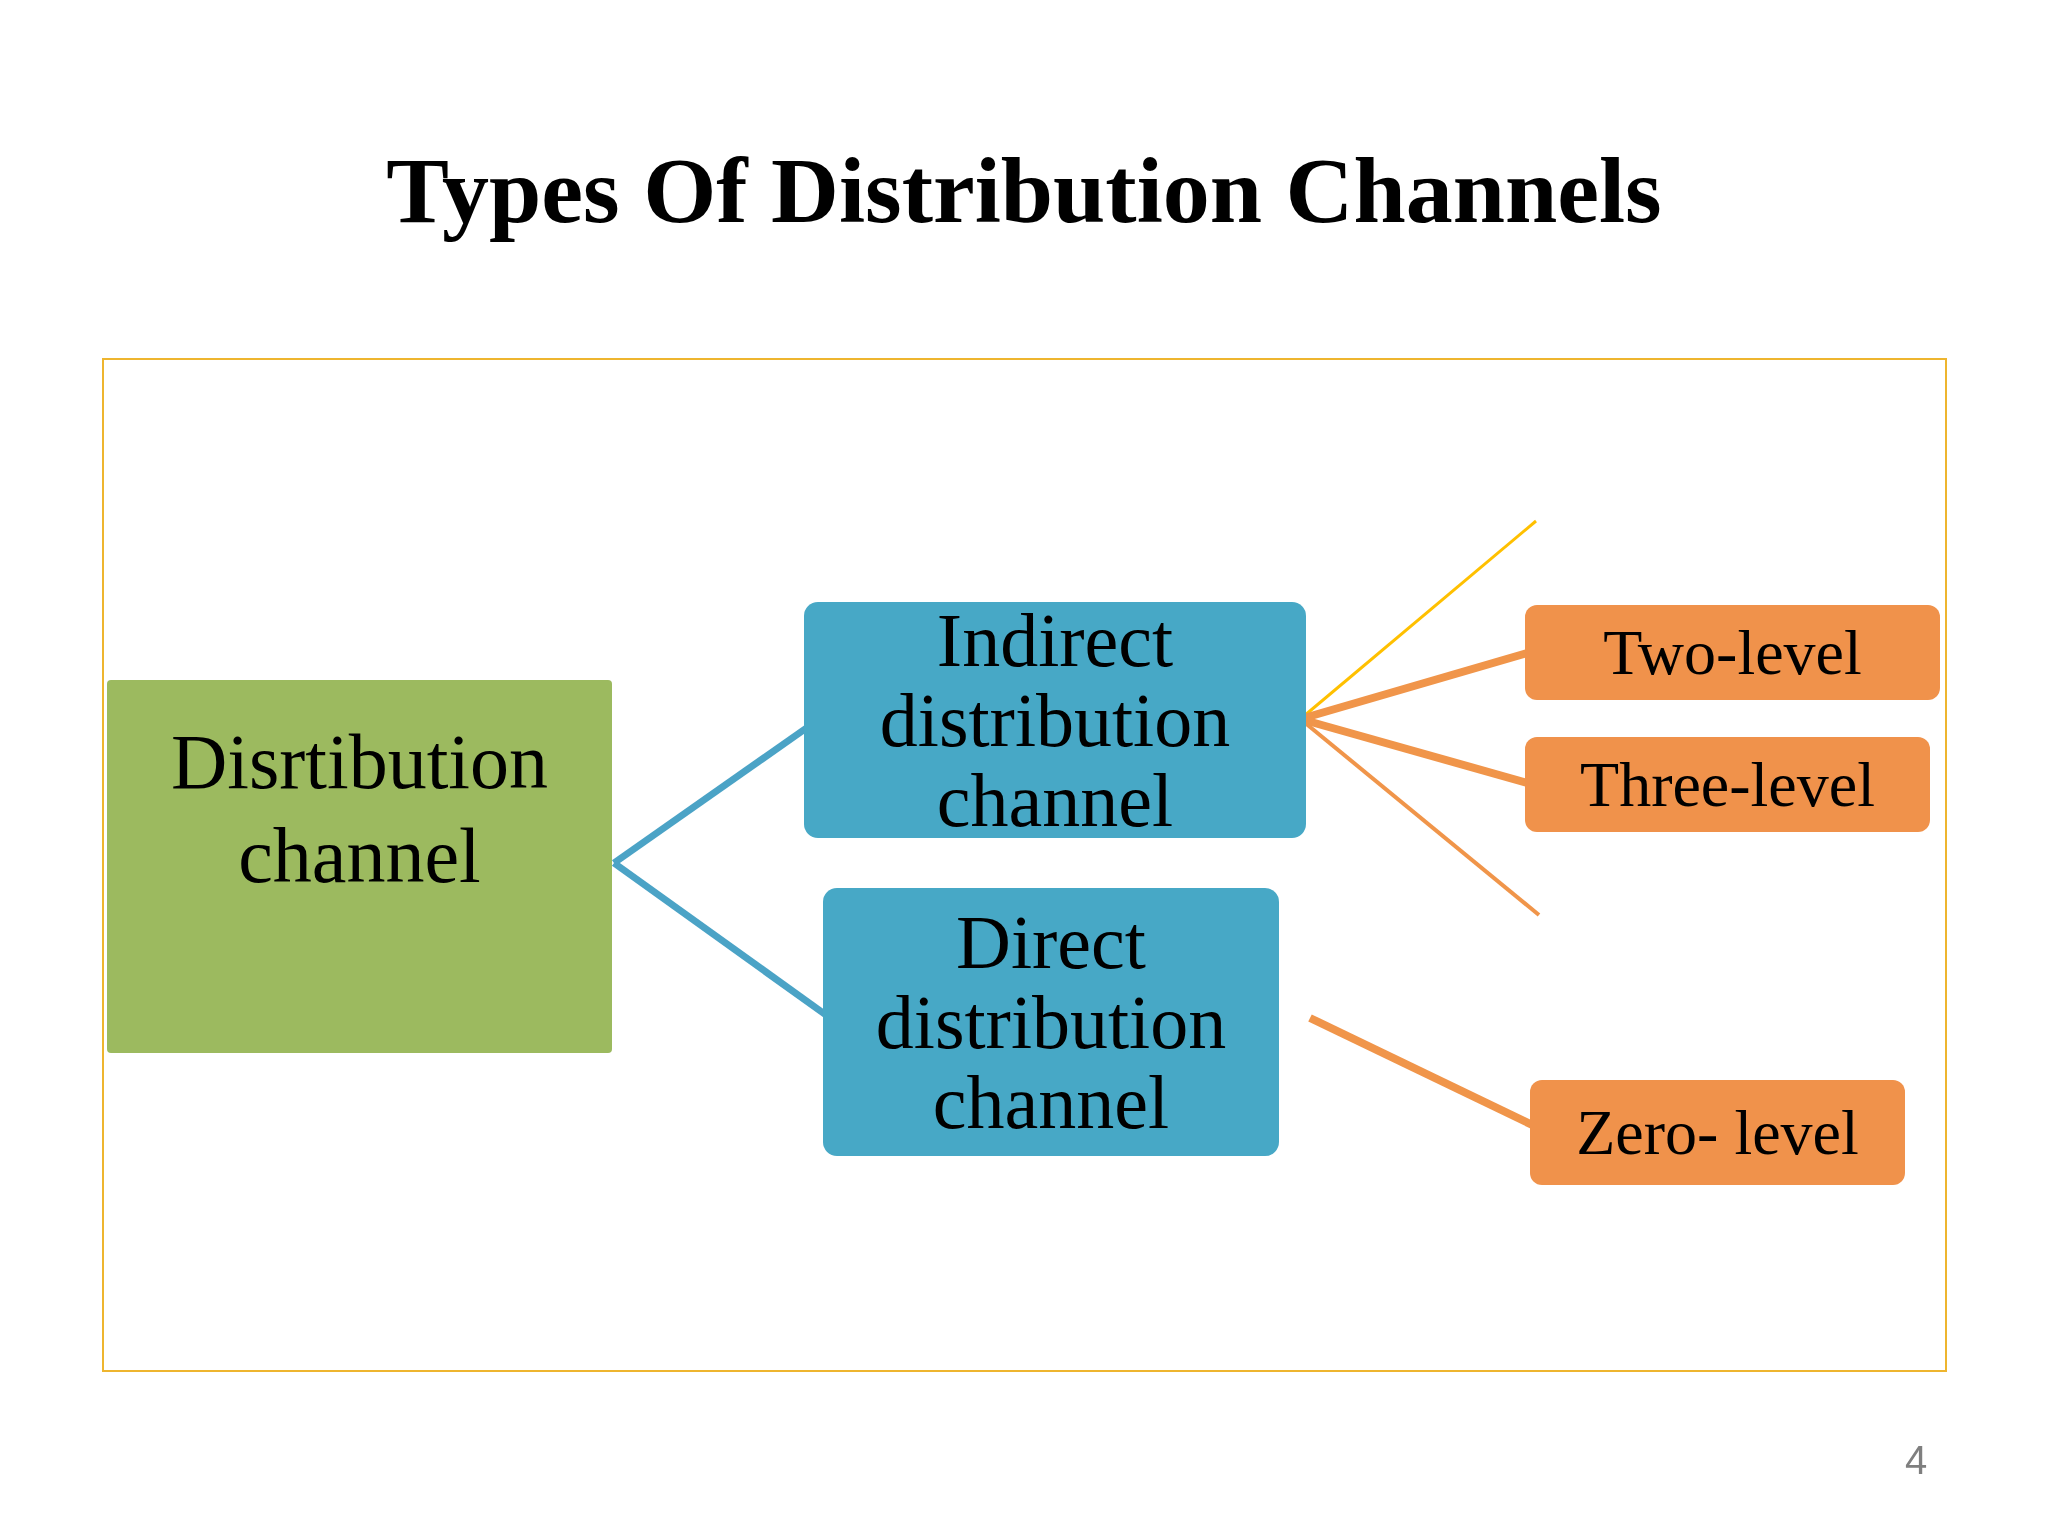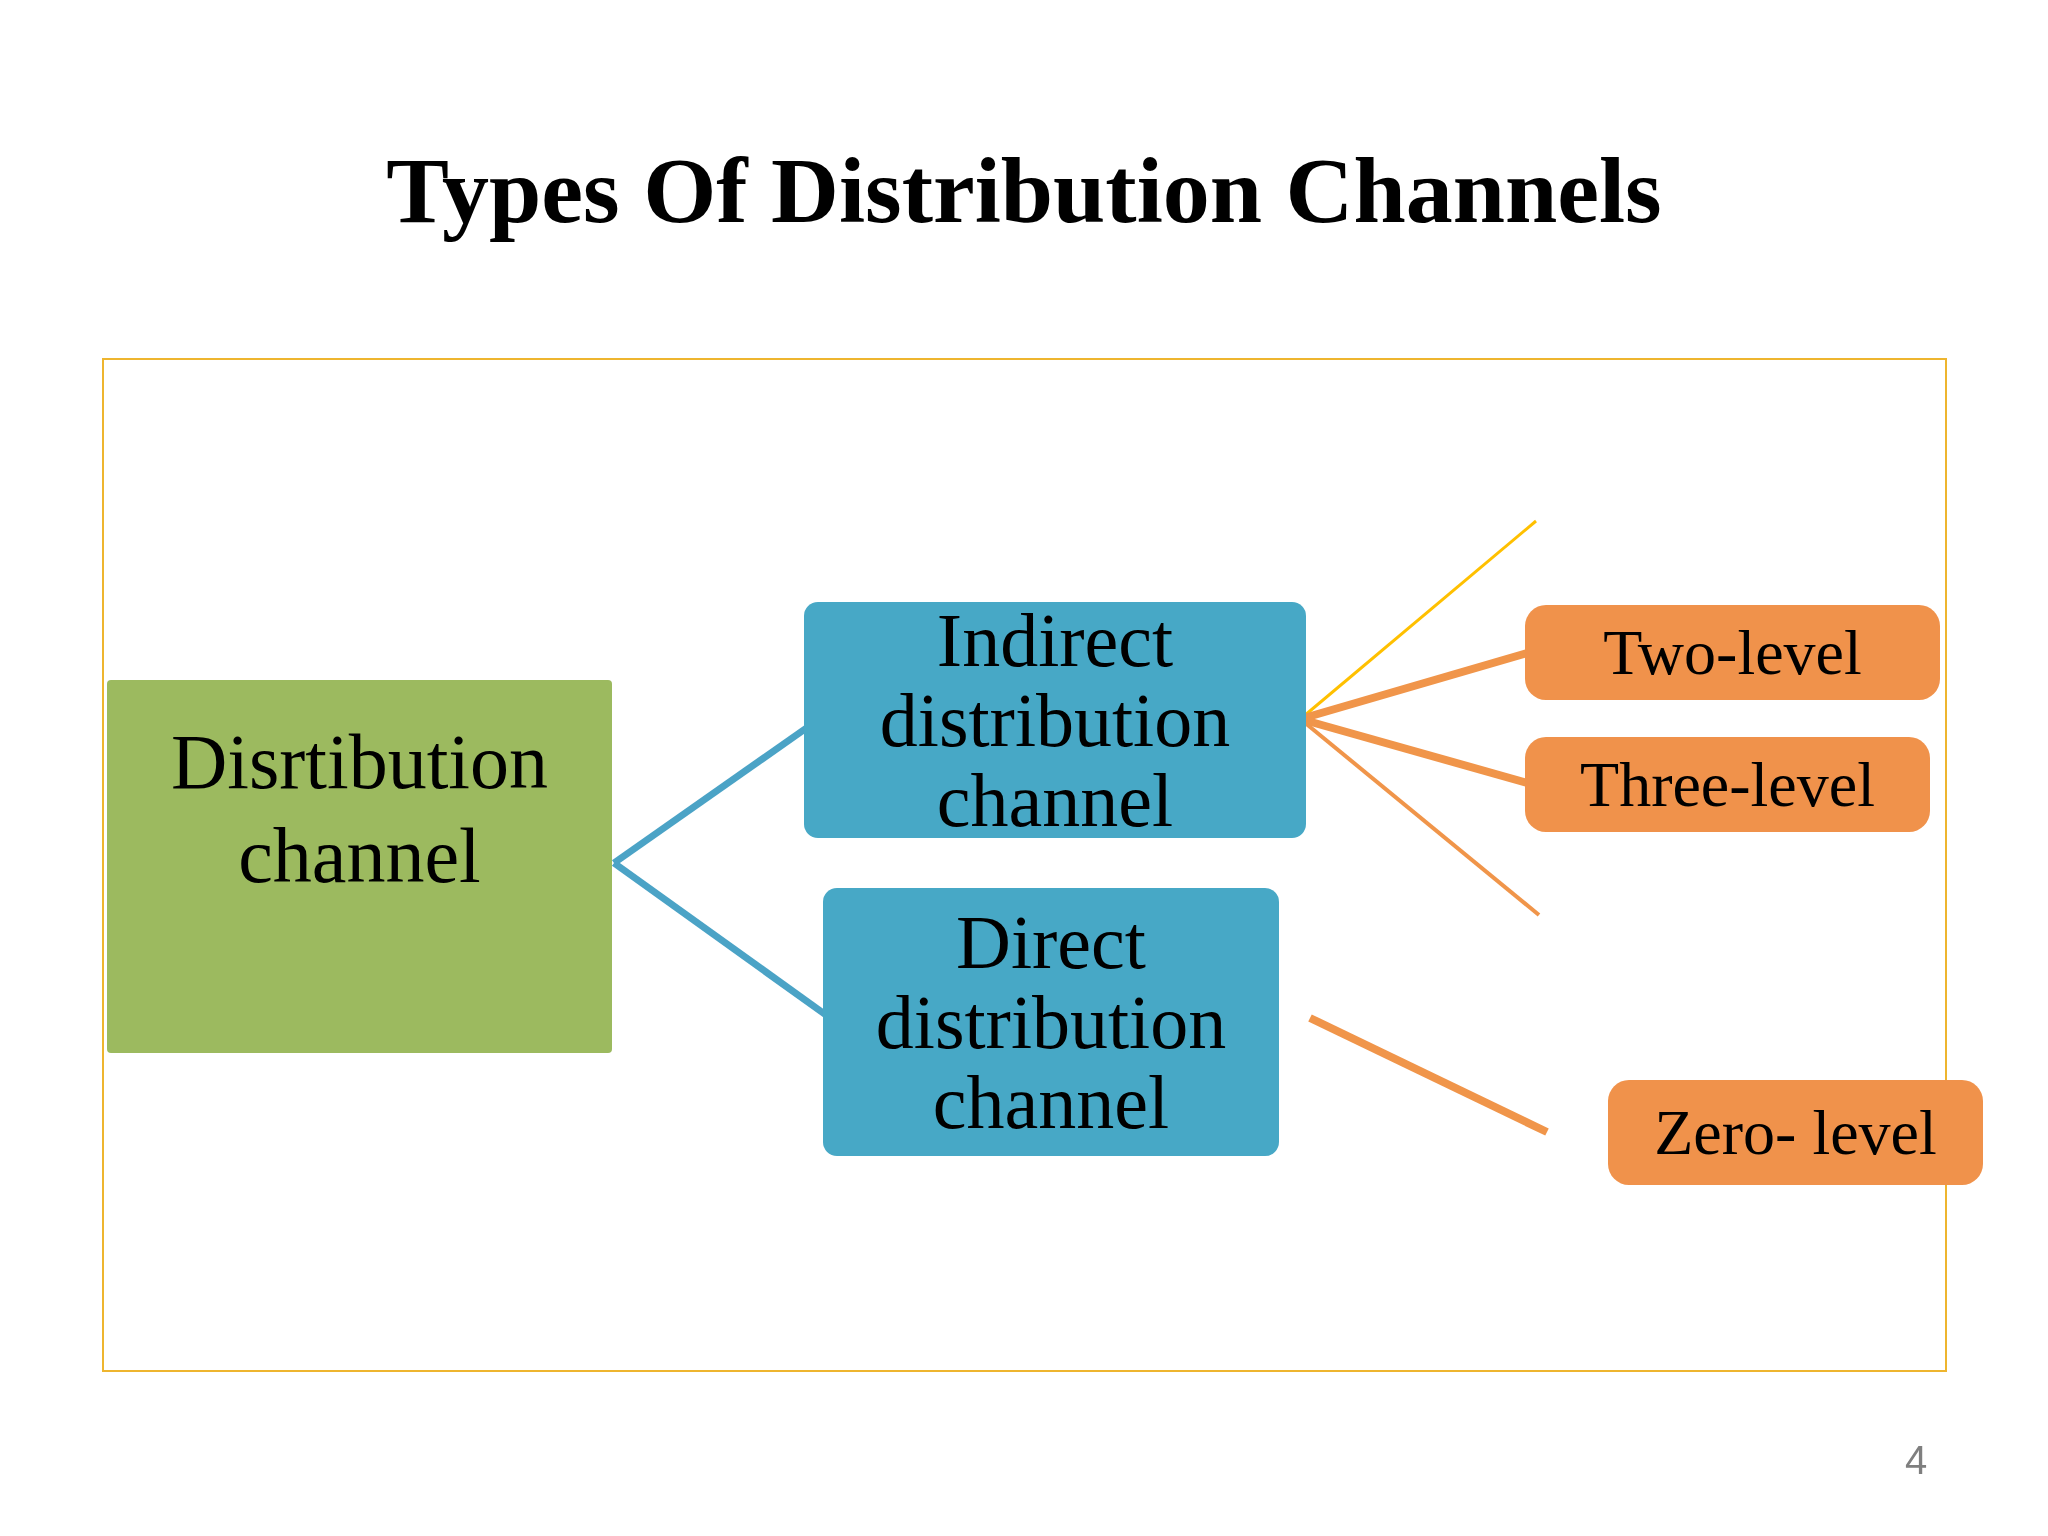--- a/index.html
+++ b/index.html
@@ -62,32 +62,32 @@
   .node-branch{
     background:var(--branch-fill);
     border-radius:14px;
     font-size:76px;line-height:80px;
     padding:12px 10px;
   }
   .node-indirect{left:804px;top:602px;width:502px;height:236px;}
   .node-direct{left:816px;top:888px;width:456px;height:268px;margin-left:7px;}
   .node-level{
     background:var(--level-fill);
-    border-radius:21px;
+    border-radius:12px;
     font-size:64px;line-height:1;
   }
   .node-level.emphasis{
     border:5px solid var(--level-border);
     border-radius:24px;
   }
   .node-one{left:1528px;top:474px;width:402px;height:94px;}
   .node-two{left:1525px;top:605px;width:415px;height:95px;}
   .node-three{left:1525px;top:737px;width:405px;height:95px;}
   .node-four{left:1528px;top:867px;width:402px;height:95px;}
-  .node-zero{left:1608px;top:1080px;width:375px;height:105px;text-align:right;}
+  .node-zero{left:1530px;top:1080px;width:375px;height:105px;text-align:right;}
   .page-number{
     position:absolute;left:1880px;top:1438px;width:72px;
     text-align:center;
     font-family:"Liberation Sans",sans-serif;
     font-size:40px;line-height:1.1;
     color:var(--page-number-color);
   }
 </style>
 </head>
 <body>

